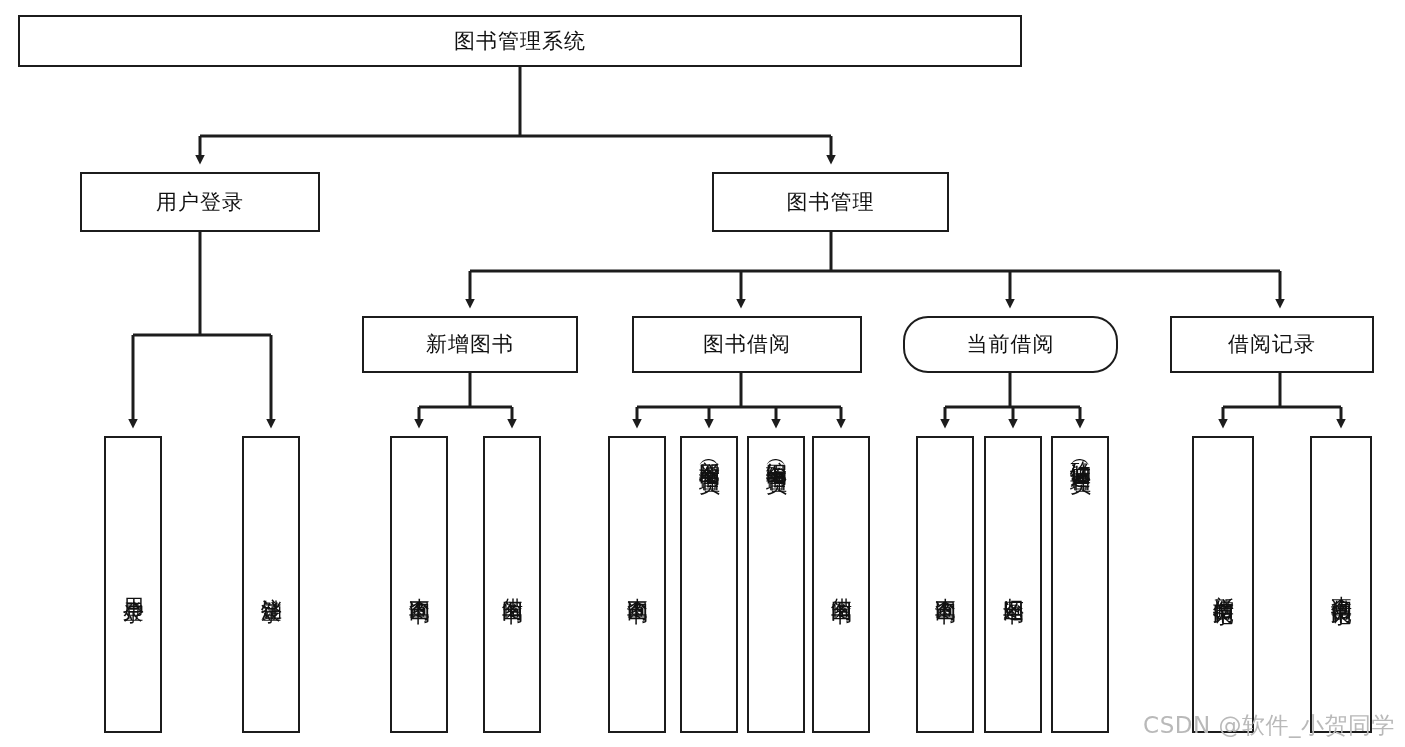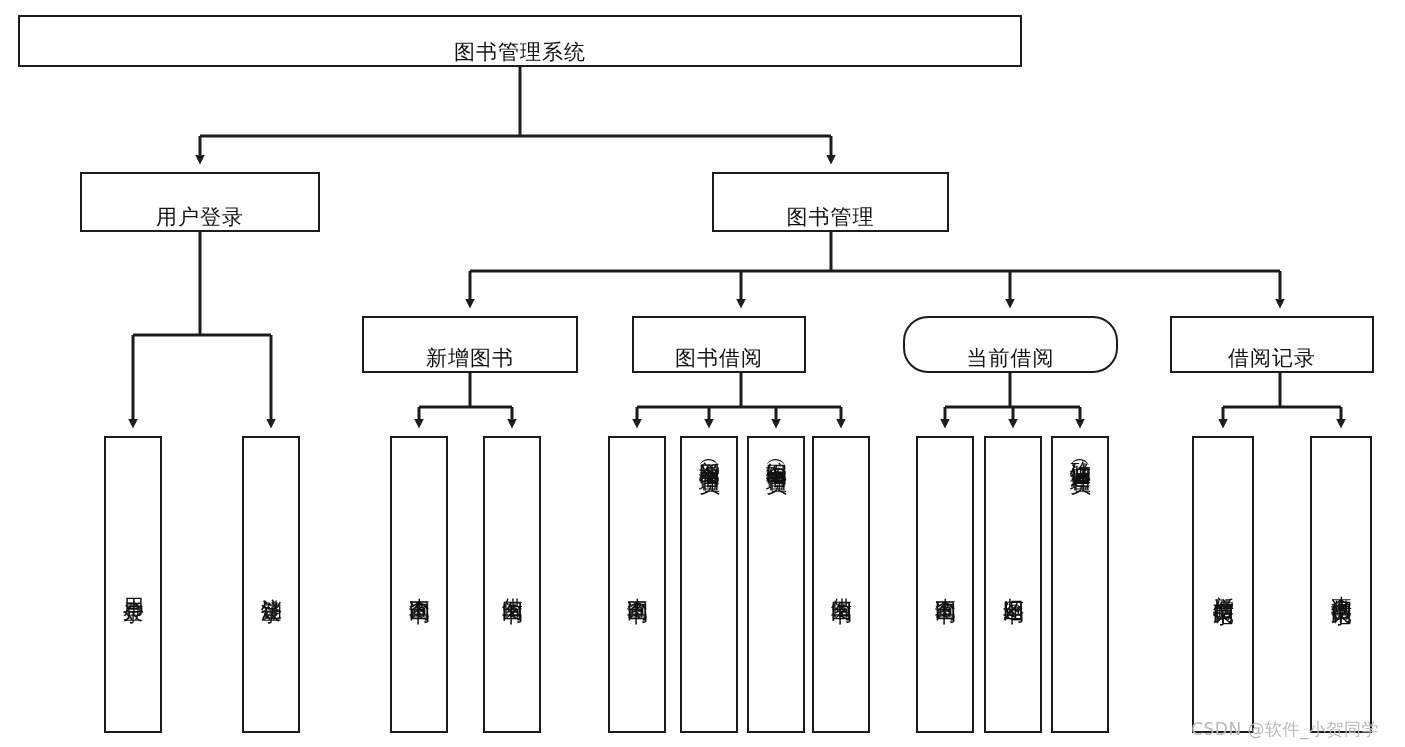--- a/index.html
+++ b/index.html
@@ -25,21 +25,21 @@
     width: 1405px;
     height: 747px;
   }
   
   .node {
     position: absolute;
     box-sizing: border-box;
     background: #ffffff;
     border: 2px solid #1c1c1c;
     display: flex;
-    align-items: flex-end;
+    align-items: center;
     justify-content: center;
     color: #111111;
   }
   .node .label {
     display: block;
     text-align: center;
     line-height: 1.18;
     color: #111111;
   }
   
@@ -66,23 +66,23 @@
     line-height: 1;
     white-space: nowrap;
   }
   .node.vert.centered {
     align-items: center;
     padding-top: 0;
   }
   
   #watermark {
     position: absolute;
-    right: 26px;
+    right: 10px;
     bottom: 6px;
-    font-size: 17px;
+    font-size: 23px;
     color: #b9b9b9;
     letter-spacing: 0.5px;
     white-space: nowrap;
     font-family: "DejaVu Sans", "Liberation Sans", sans-serif;
   }
 </style>
 </head>
 <body>
 
 <div id="canvas">
@@ -144,21 +144,21 @@
   <div class="node horiz" id="node-l2-0" style="left: 80px; top: 172px; width: 240px; height: 60px;">
     <span class="label">用户登录</span>
   </div>
   <div class="node horiz" id="node-l2-1" style="left: 712px; top: 172px; width: 237px; height: 60px;">
     <span class="label">图书管理</span>
   </div>
 
   <div class="node horiz" id="node-l3-0" style="left: 362px; top: 316px; width: 216px; height: 57px;">
     <span class="label">新增图书</span>
   </div>
-  <div class="node horiz" id="node-l3-1" style="left: 632px; top: 316px; width: 174px; height: 57px;">
+  <div class="node horiz" id="node-l3-1" style="left: 632px; top: 316px; width: 230px; height: 57px;">
     <span class="label">图书借阅</span>
   </div>
   <div class="node horiz" id="node-l3-2" style="left: 903px; top: 316px; width: 215px; height: 57px; border-radius: 25px;">
     <span class="label">当前借阅</span>
   </div>
   <div class="node horiz" id="node-l3-3" style="left: 1170px; top: 316px; width: 204px; height: 57px;">
     <span class="label">借阅记录</span>
   </div>
 
   <div class="node vert centered" id="node-leaf-0" style="left: 104px; top: 436px; width: 58px; height: 297px;">

